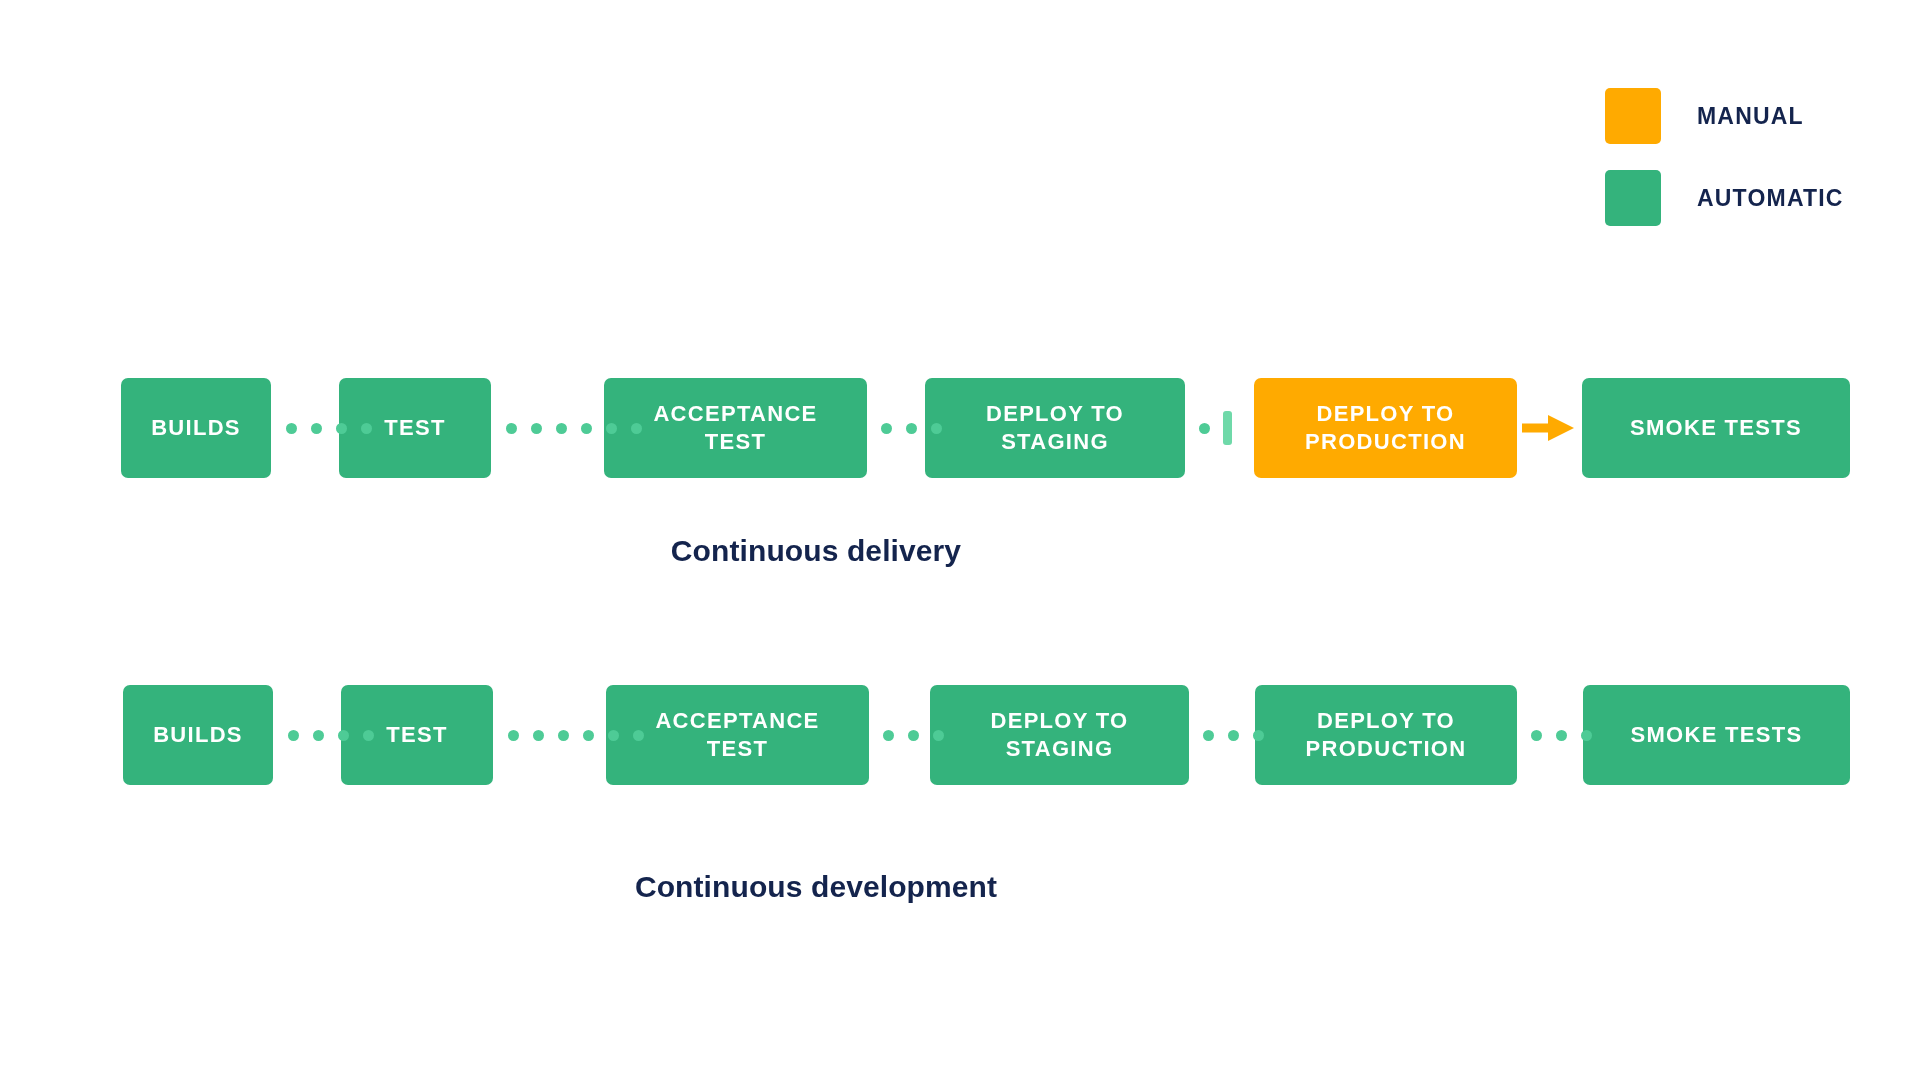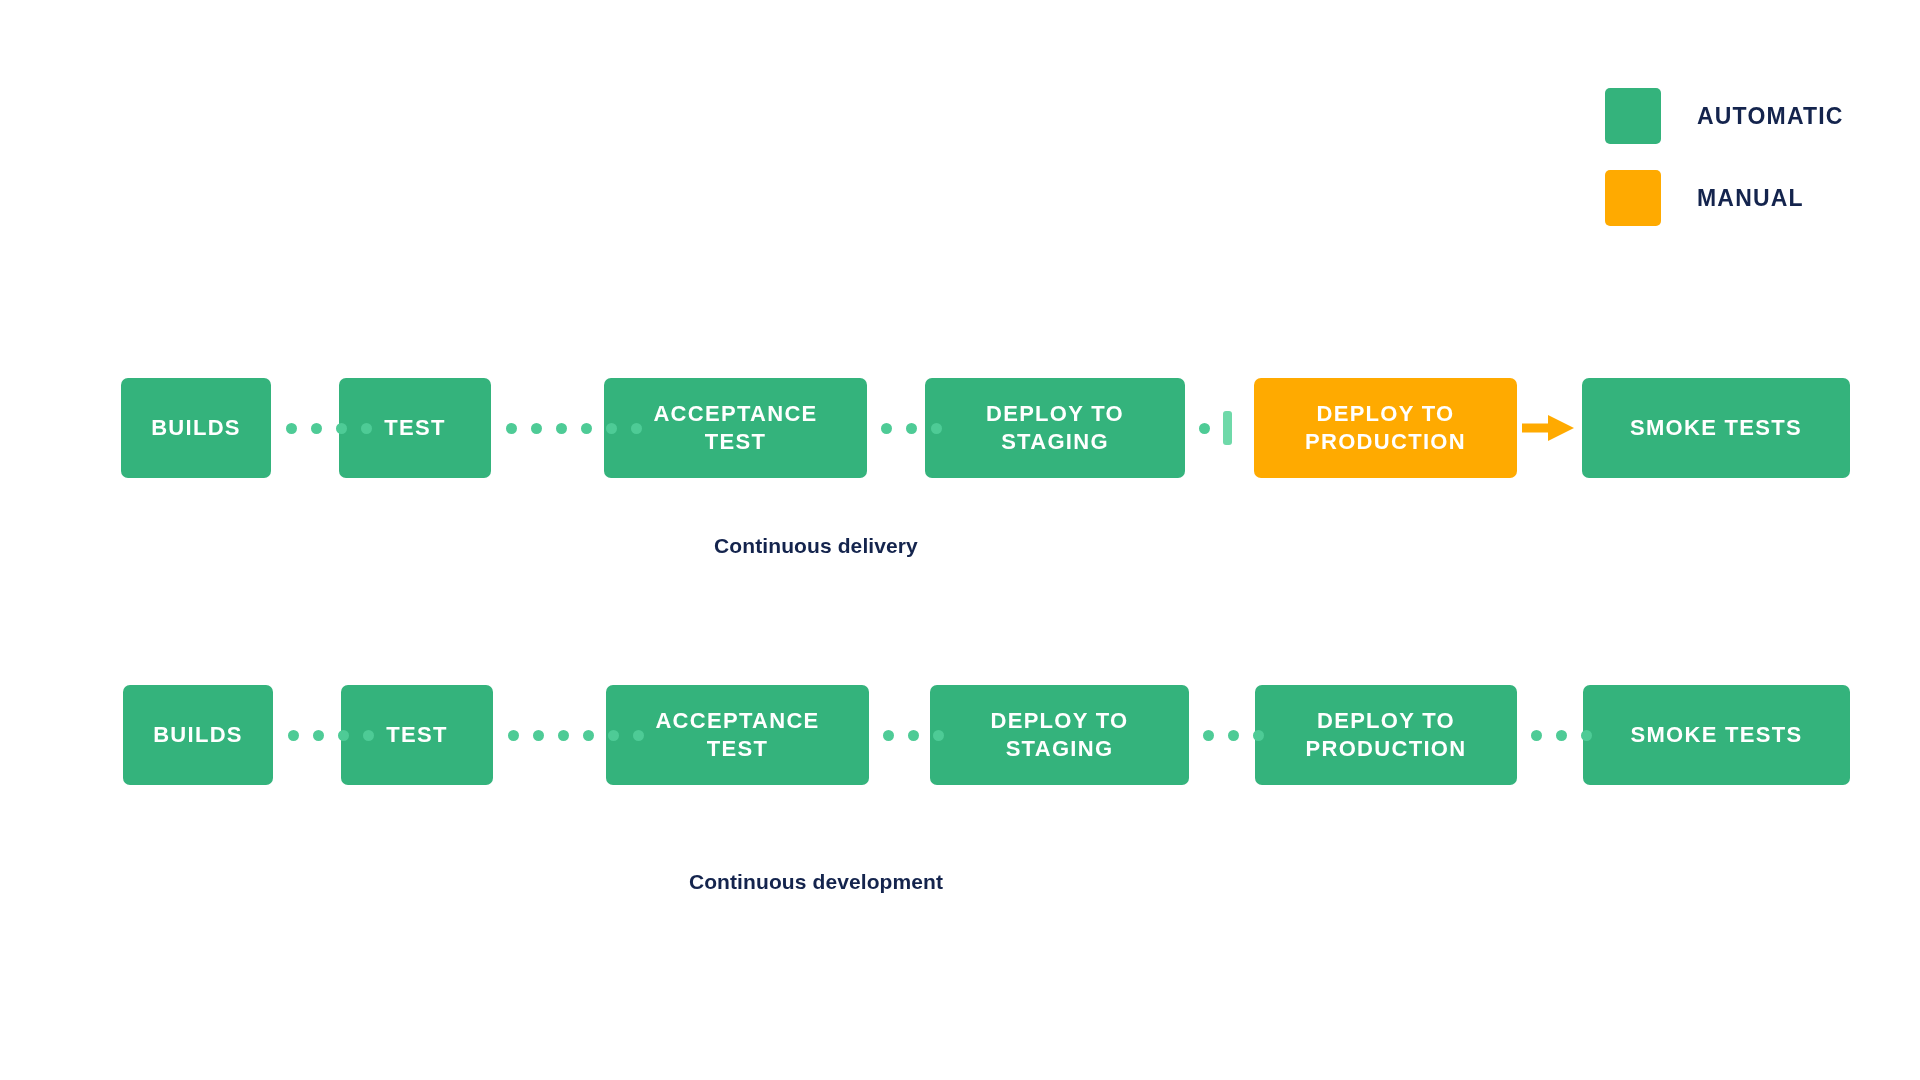--- a/index.html
+++ b/index.html
@@ -114,39 +114,39 @@
     top: 46px;
     width: 52px;
     height: 28px;
   }
 
   
   .caption {
     position: absolute;
     width: 1632px;
     text-align: center;
-    font-size: 21px;
+    font-size: 30px;
     font-weight: bold;
     color: #14244d;
     letter-spacing: 0.1px;
   }
   .caption.c1 { top: 534px; }
   .caption.c2 { top: 842px; margin-top: 28px; }
 </style>
 </head>
 <body>
 
 <div class="legend">
   <div class="legend-row">
+    <div class="legend-swatch" style="background: rgb(255, 170, 0);"></div>
+    <div class="legend-label">MANUAL</div>
+  </div>
+  <div class="legend-row">
     <div class="legend-swatch" style="background: rgb(52, 179, 124);"></div>
     <div class="legend-label">AUTOMATIC</div>
-  </div>
-  <div class="legend-row">
-    <div class="legend-swatch" style="background: rgb(255, 170, 0);"></div>
-    <div class="legend-label">MANUAL</div>
   </div>
 </div>
 
 <div class="pipeline row1">
     <div class="stage" style="left: 121px; width: 150px; background: rgb(52, 179, 124);">
       <div class="stage-label">BUILDS</div>
     </div>
     <div class="stage" style="left: 339px; width: 152px; background: rgb(52, 179, 124);">
       <div class="stage-label">TEST</div>
     </div>

